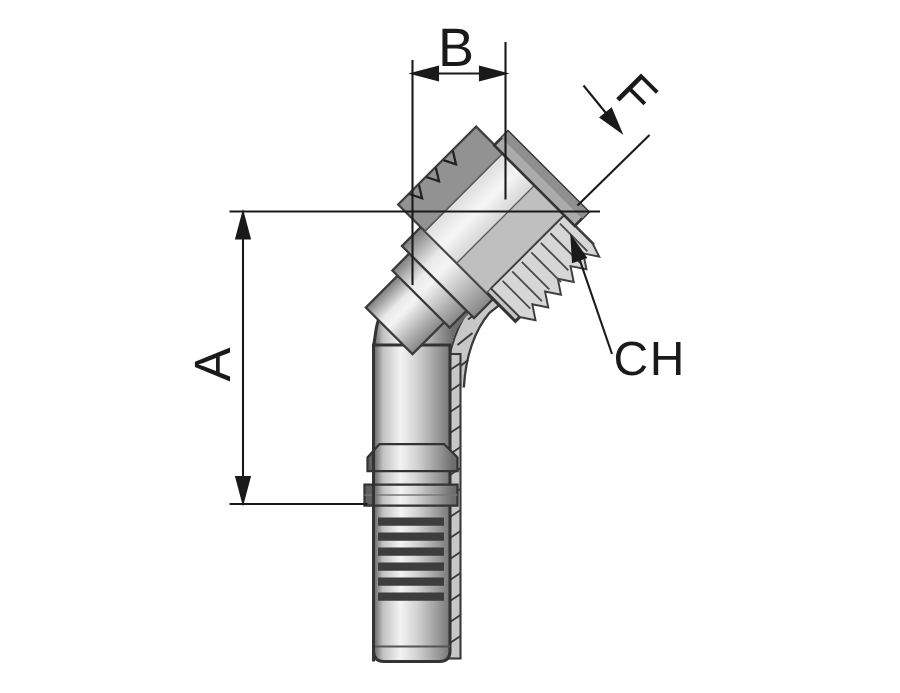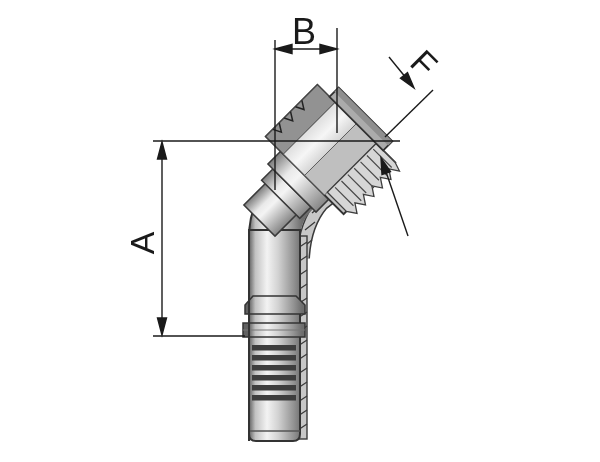--- a/index.html
+++ b/index.html
@@ -137,13 +137,14 @@
       <g>
         <line x1="408" y1="236" x2="384" y2="166"></line>
         <polygon points="381,158 390.5,171.6 382,174.6"></polygon>
       </g>
     </g>
   </svg>
 
   <div class="dim-label" id="label-b">B</div>
   <div class="dim-label" id="label-a">A</div>
   <div class="dim-label" id="label-f">F</div>
+  <div class="dim-label" id="label-ch">CH</div>
 </div>
 
 </body></html>

